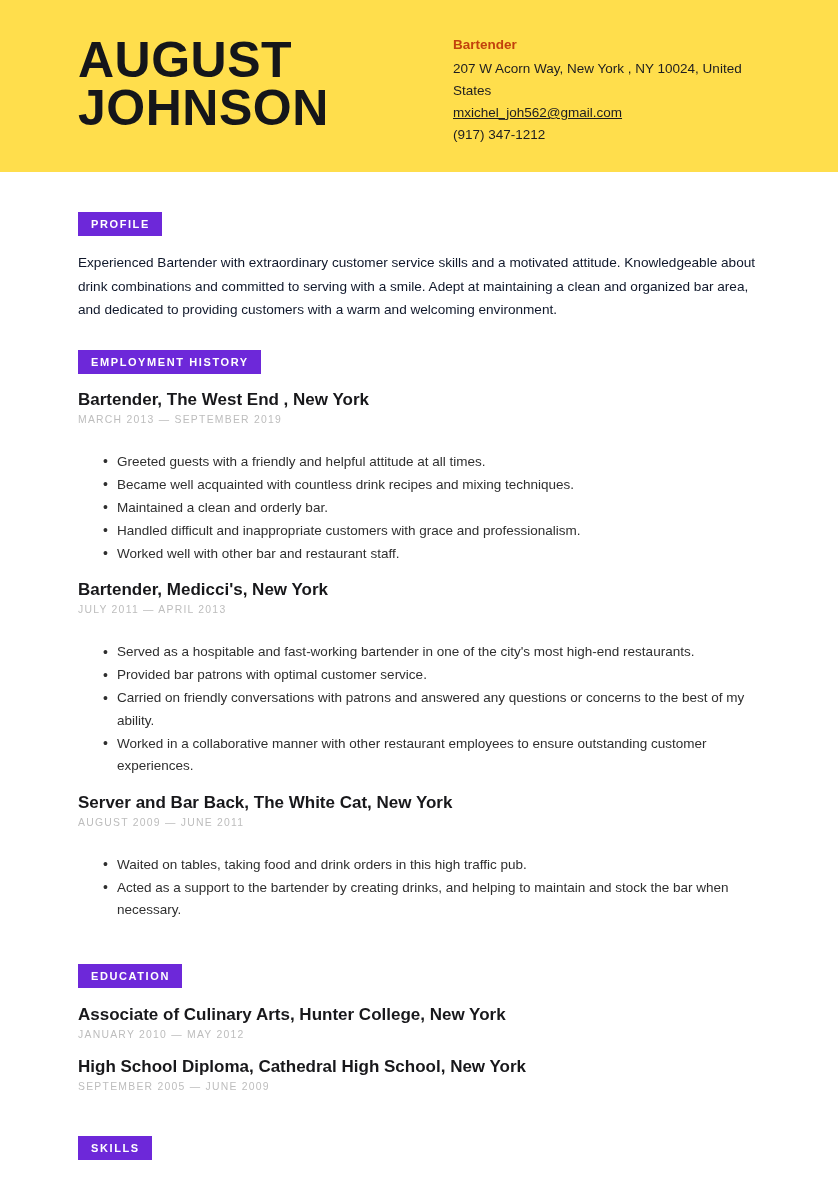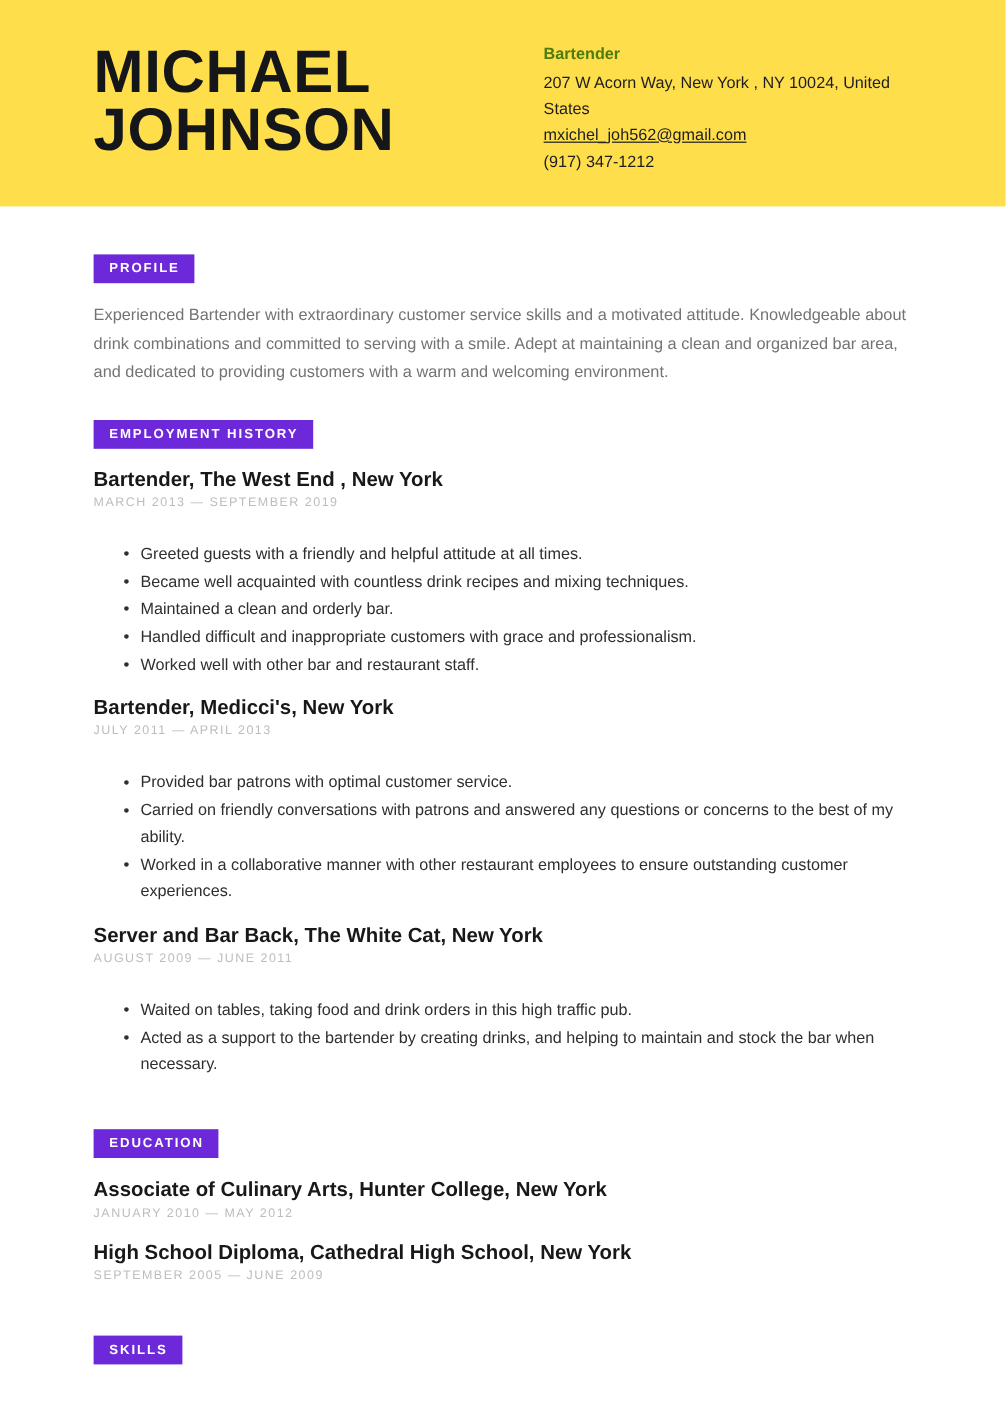--- a/index.html
+++ b/index.html
@@ -53,21 +53,21 @@
   .contact-block {
     position: absolute;
     left: 453px;
     top: 34px;
     width: 320px;
   }
 
   .contact-role {
     font-size: 13.5px;
     font-weight: 700;
-    color: #4d7c0f;
+    color: #c2410c;
     line-height: 22px;
     margin-bottom: 2px;
   }
 
   .contact-line {
     font-size: 13.5px;
     font-weight: 400;
     color: #1d1d20;
     line-height: 22px;
   }
@@ -98,21 +98,21 @@
     line-height: 12px;
     text-transform: uppercase;
   }
 
   .profile-section { margin-top: 40px; }
 
   .profile-text {
     margin-top: 15px;
     font-size: 13.6px;
     line-height: 23.5px;
-    color: #737373;
+    color: #0f172a;
     max-width: 682px;
   }
 
   .employment-section { margin-top: 28px; }
 
   .entry { margin-top: 16px; }
   .entry.first { margin-top: 17px; }
 
   .entry-title {
     font-size: 17px;
@@ -166,21 +166,21 @@
   .skills-body { min-height: 40px; }
 </style>
 </head>
 <body>
 
 <div class="resume-page">
 
   <div class="header-band">
 
     <div class="name-block">
-      <div class="name-line">MICHAEL</div>
+      <div class="name-line">AUGUST</div>
       <div class="name-line">JOHNSON</div>
     </div>
 
     <div class="contact-block">
       <div class="contact-role">Bartender</div>
       <div class="contact-line">207 W Acorn Way, New York , NY 10024, United States</div>
       <div><a class="contact-line email" href="#">mxichel_joh562@gmail.com</a></div>
       <div class="contact-line">(917) 347-1212</div>
     </div>
 
@@ -205,20 +205,21 @@
           <li>Maintained a clean and orderly bar.</li>
           <li>Handled difficult and inappropriate customers with grace and professionalism.</li>
           <li>Worked well with other bar and restaurant staff.</li>
         </ul>
       </div>
 
       <div class="entry">
         <div class="entry-title">Bartender, Medicci's, New York</div>
         <div class="entry-date">JULY 2011 — APRIL 2013</div>
         <ul class="bullets">
+          <li>Served as a hospitable and fast-working bartender in one of the city's most high-end restaurants.</li>
           <li>Provided bar patrons with optimal customer service.</li>
           <li>Carried on friendly conversations with patrons and answered any questions or concerns to the best of my ability.</li>
           <li>Worked in a collaborative manner with other restaurant employees to ensure outstanding customer experiences.</li>
         </ul>
       </div>
 
       <div class="entry">
         <div class="entry-title">Server and Bar Back, The White Cat, New York</div>
         <div class="entry-date">AUGUST 2009 — JUNE 2011</div>
         <ul class="bullets">

